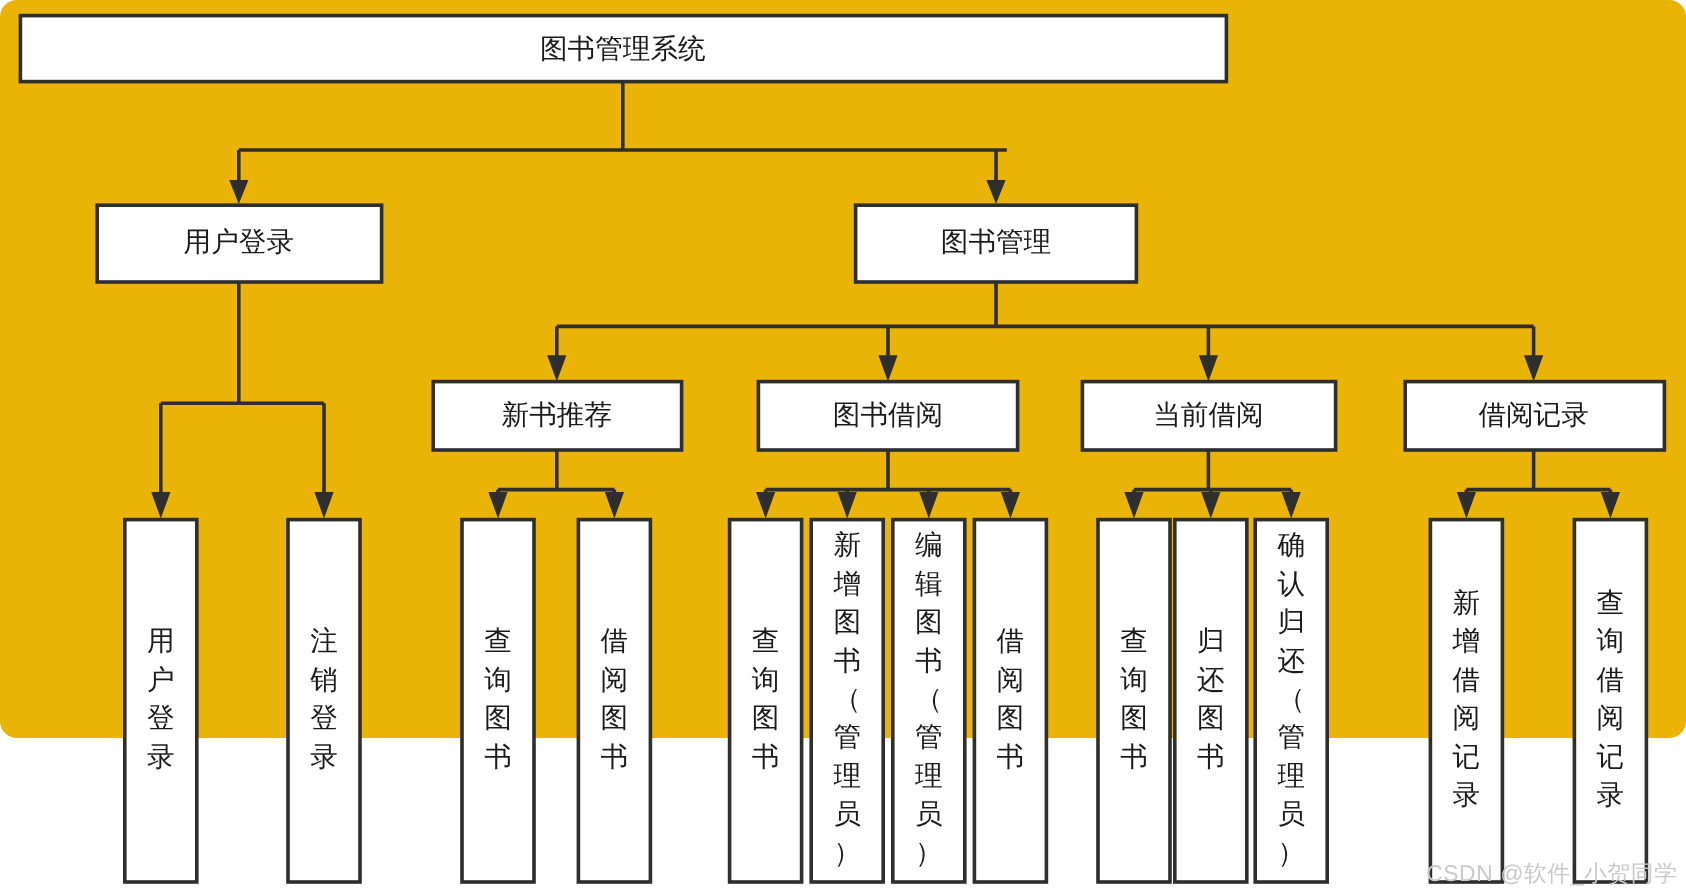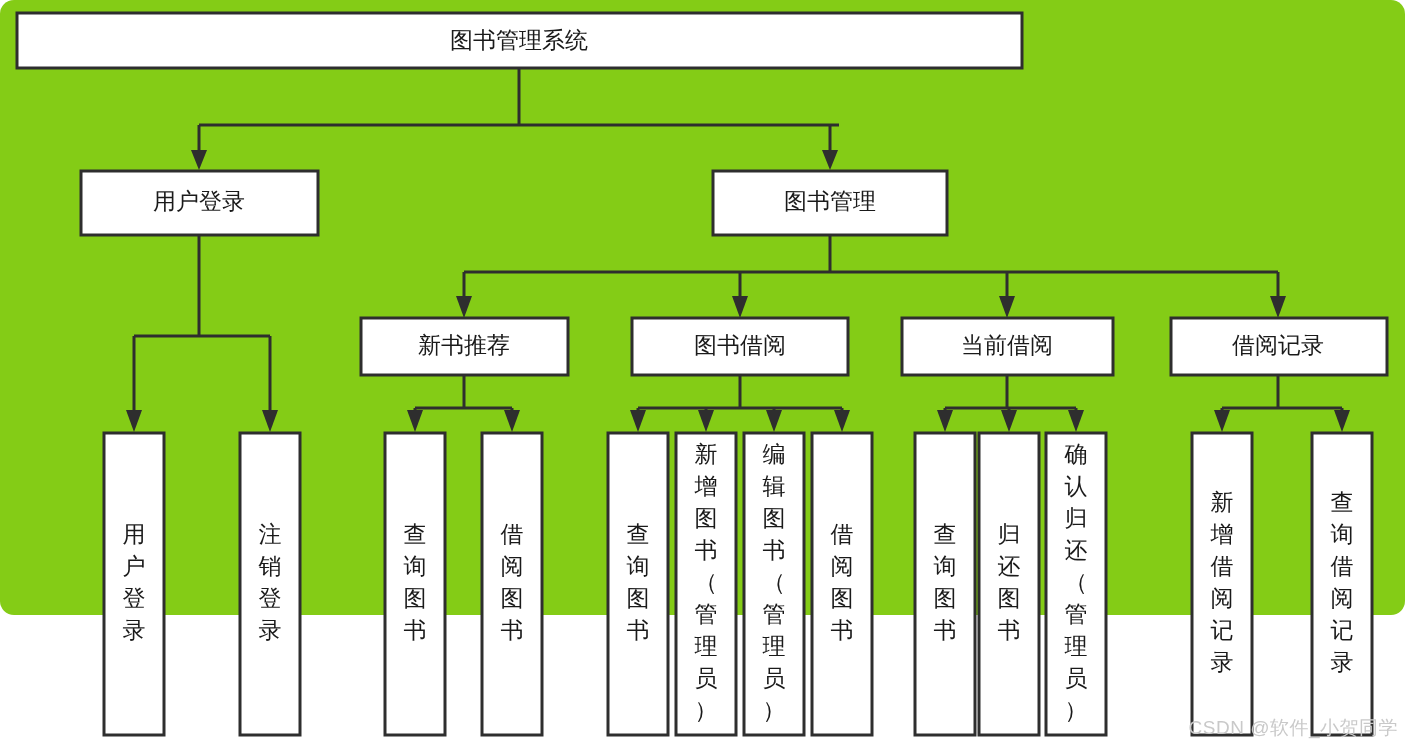--- a/index.html
+++ b/index.html
@@ -11,21 +11,21 @@
     width: 1405px;
     height: 747px;
     font-family: "Liberation Sans", "DejaVu Sans", sans-serif;
     overflow: hidden;
     position: relative;
   }
   #diagram-root {
     position: relative;
     width: 1405px;
     height: 615px;
-    background: #84cc16;
+    background: #eab308;
     border-radius: 14px;
   }
   svg.diagram-canvas {
     position: absolute;
     left: 0;
     top: 0;
     width: 1405px;
     height: 747px;
     display: block;
   }

